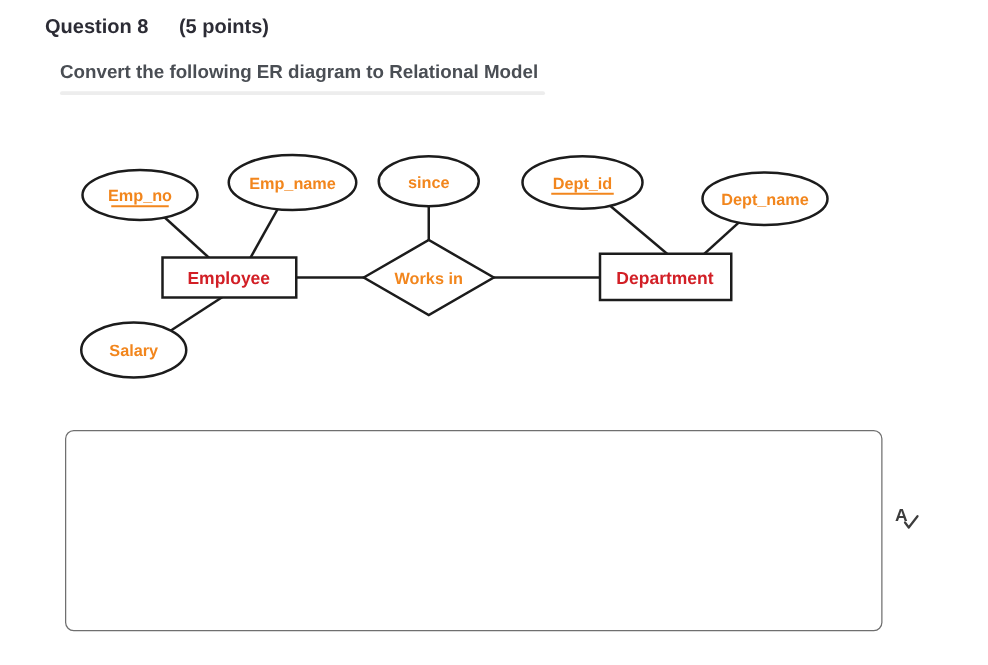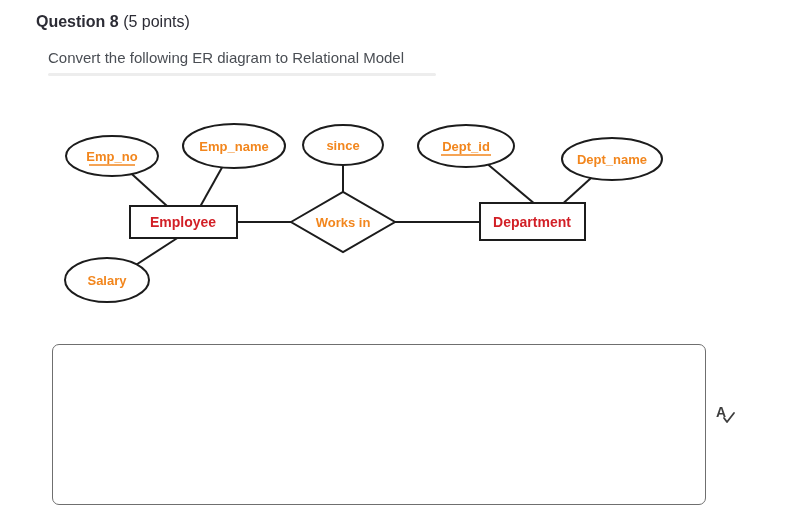--- a/index.html
+++ b/index.html
@@ -17,28 +17,29 @@
   }
   .question-header {
     position: absolute;
     left: 36px;
     top: 13px;
     font-size: 16px;
     color: #2c2c35;
     white-space: nowrap;
   }
   .question-title { font-weight: bold; }
-  .question-points { font-weight: normal; }
+  .question-points { font-weight: bold; margin-left: 20px; }
   .prompt-text {
     position: absolute;
     left: 48px;
     top: 49px;
     font-size: 15px;
     color: #4a4e54;
     white-space: nowrap;
+    font-weight: bold;
   }
   .prompt-artifact {
     position: absolute;
     left: 48px;
     top: 73px;
     width: 388px;
     height: 3px;
     background: #ededed;
     border-radius: 2px;
   }

